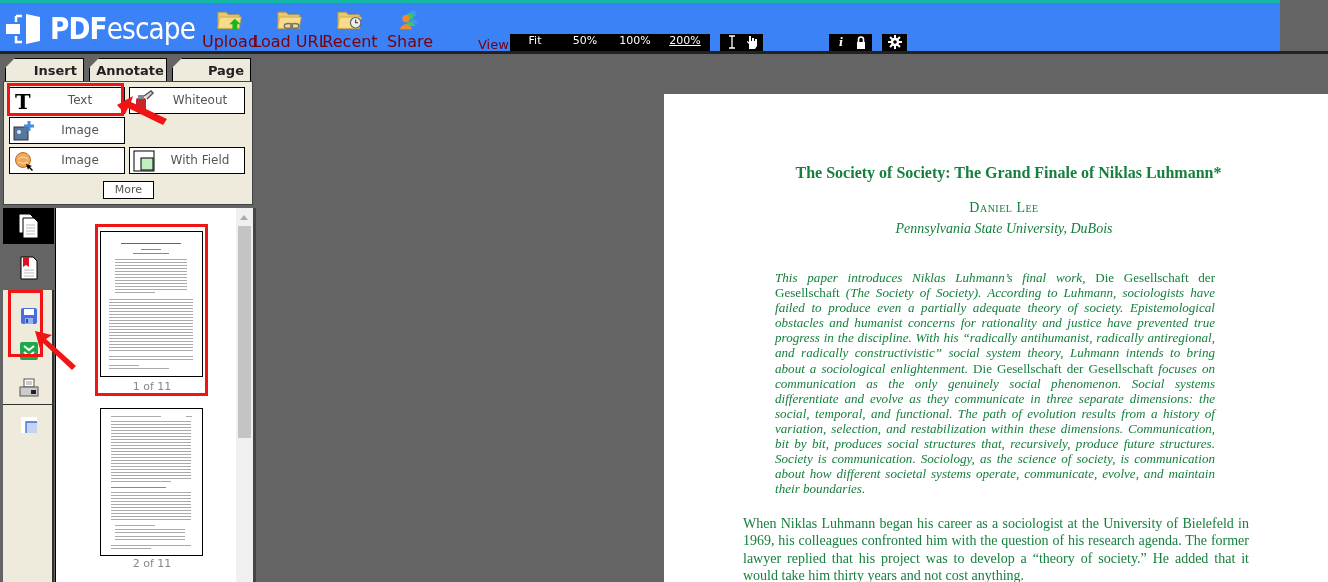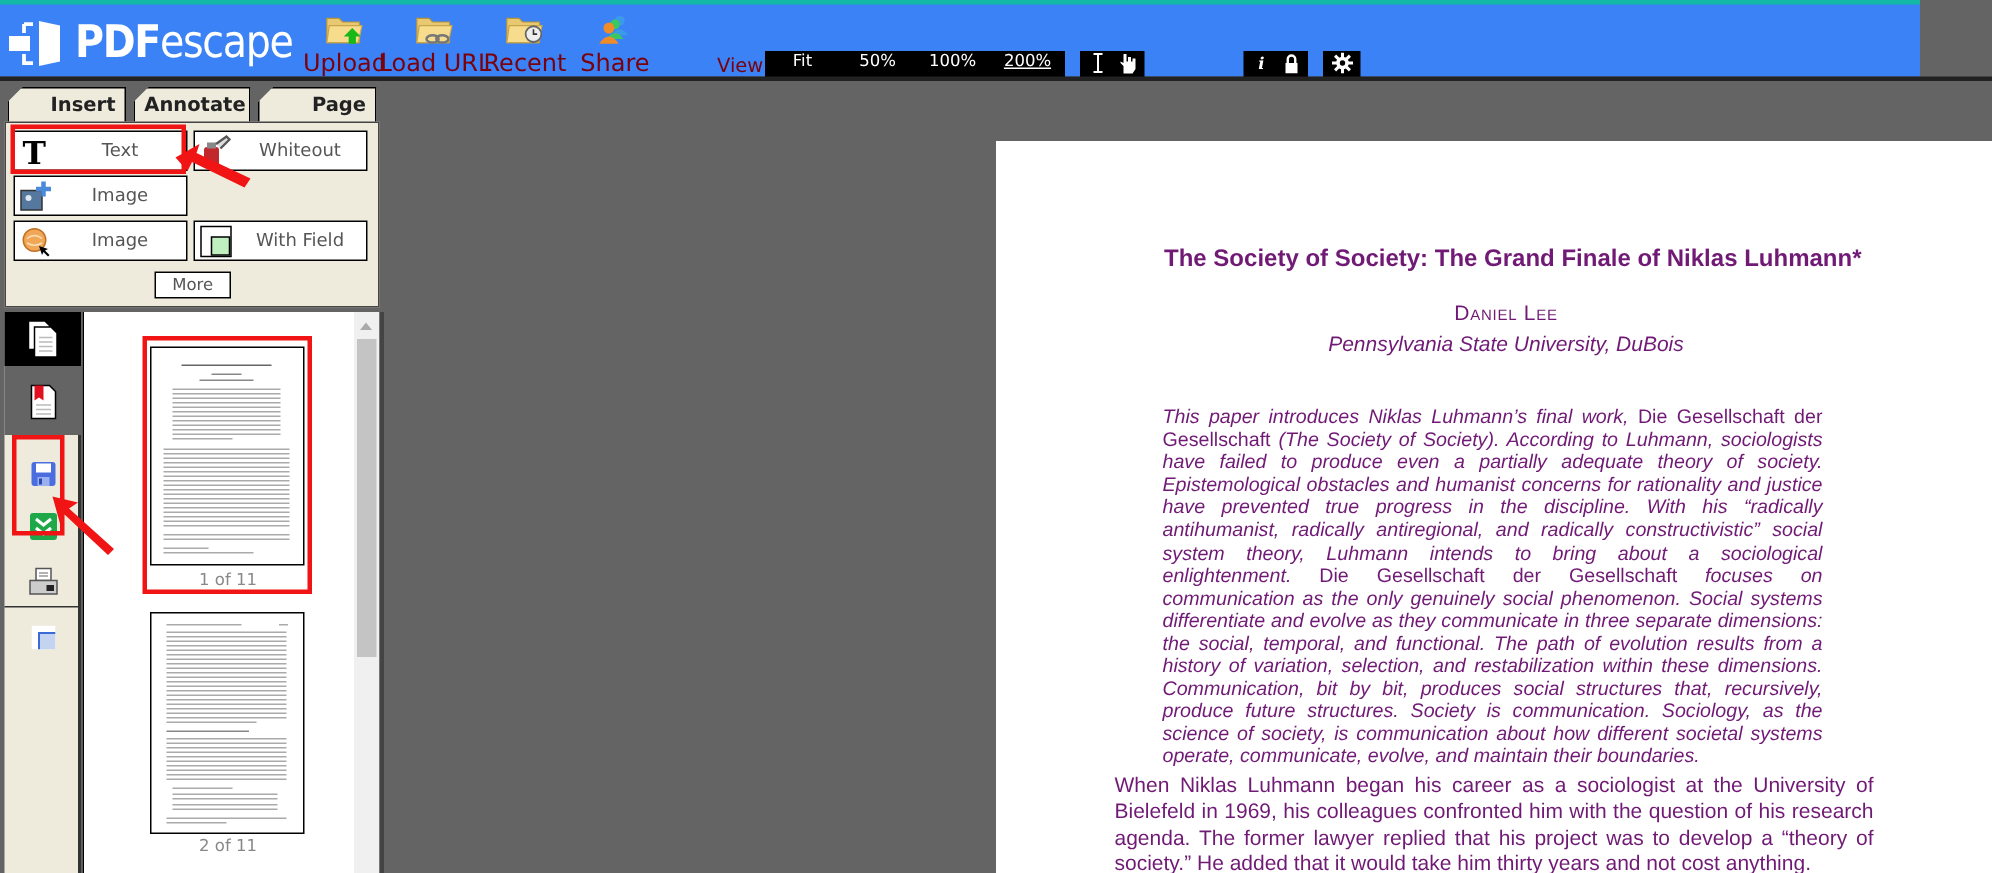--- a/index.html
+++ b/index.html
@@ -44,21 +44,21 @@
   .thumb { position: absolute; left: 44px; width: 103px; background: #fff; border: 1.5px solid #000; cursor: pointer; overflow: hidden; }
   .thumb-lbl { position: absolute; width: 100px; text-align: center; font-size: 11px; color: #888; }
   .tline { position: absolute; height: 1px; background: #aaa; }
 
   #thumb-scroll { position: absolute; left: 236px; top: 154px; width: 17px; height: 374px; background: #f0f0f0; }
   #thumb-scroll .up { position: absolute; left: 4px; top: 7px; width: 0; height: 0; border-left: 4px solid transparent; border-right: 4px solid transparent; border-bottom: 5px solid #aaa; }
   #thumb-scroll .thumbbar { position: absolute; left: 2px; top: 18px; width: 13px; height: 212px; background: #c4c4c4; }
   #lp-right-border { position: absolute; left: 253px; top: 154px; width: 3px; height: 374px; background: #444; }
 
   
-  #doc { position: absolute; left: 664px; top: 94px; width: 664px; height: 488px; background: #fff; font-family: Liberation Sans, sans-serif; color: #701a75; }
+  #doc { position: absolute; left: 664px; top: 94px; width: 664px; height: 488px; background: #fff; font-family: Liberation Serif, serif; color: #15803d; }
   .doc-title { position: absolute; left: 0; width: 664px; top: 70px; text-align: center; font-weight: bold; font-size: 16px; padding-left: 25px; }
   .doc-author { position: absolute; left: 0; width: 680px; top: 106px; text-align: center; font-size: 14px; font-variant: small-caps; letter-spacing: 0.5px; }
   .doc-affil { position: absolute; left: 0; width: 680px; top: 127px; text-align: center; font-size: 14px; font-style: italic; }
   .abstract { position: absolute; left: 111px; width: 440px; top: 176px; font-size: 13.1px; line-height: 15.1px; text-align: justify; font-style: italic; }
   .abstract .up { font-style: normal; }
   .body-para { position: absolute; left: 79px; width: 506px; top: 421px; font-size: 14px; line-height: 17.3px; text-align: justify; }
 
   .arrow { position: absolute; pointer-events: none; }
 </style>
 </head>

